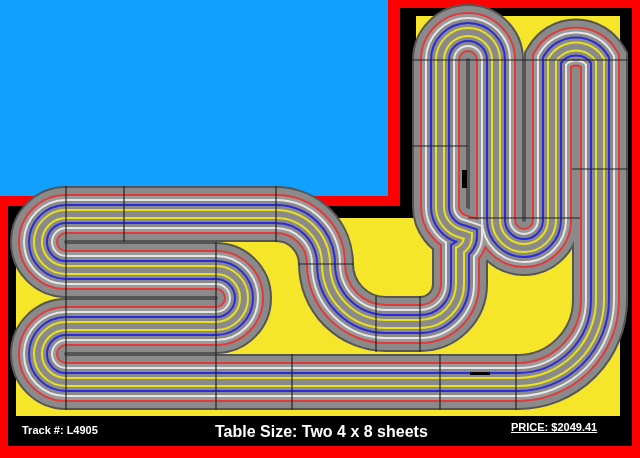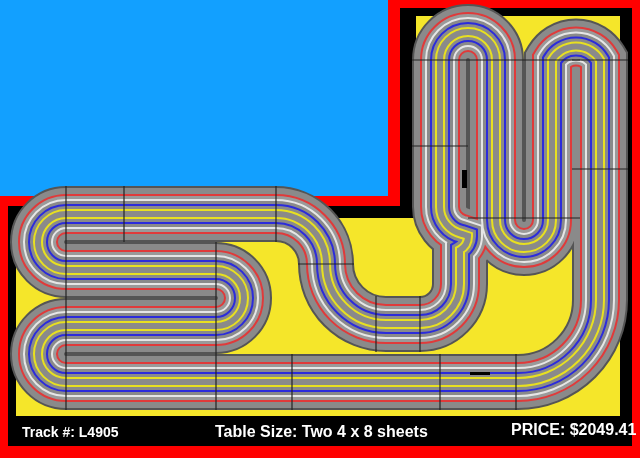--- a/index.html
+++ b/index.html
@@ -1,22 +1,22 @@
 <!DOCTYPE html>
 <html><head>
 <meta charset="utf-8">
 <style>
   html, body { margin:0; padding:0; }
   body { width:640px; height:458px; overflow:hidden; background:#ff0000; position:relative; font-family:"Liberation Sans", sans-serif; }
   .blue-area { position:absolute; left:0; top:0; width:388px; height:196px; background:#12a0ff; }
   svg.layout { position:absolute; left:0; top:0; }
   .caption { position:absolute; color:#fff; font-weight:bold; white-space:nowrap; }
-  .cap-track { left:22px; top:424px; font-size:14px; }
+  .cap-track { left:22px; top:424px; font-size:11px; }
   .cap-table { left:215px; top:423px; font-size:16px; }
-  .cap-price { left:511px; top:421px; font-size:16px; }
+  .cap-price { left:511px; top:421px; font-size:11px;text-decoration:underline; }
 </style>
 </head>
 <body>
 
 <div class="blue-area"></div>
 
 <svg class="layout" width="640" height="458" viewBox="0 0 640 458">
 
   <path d="M400 8 H632 V446 H8 V206 H400 Z" fill="#000"></path>
 

